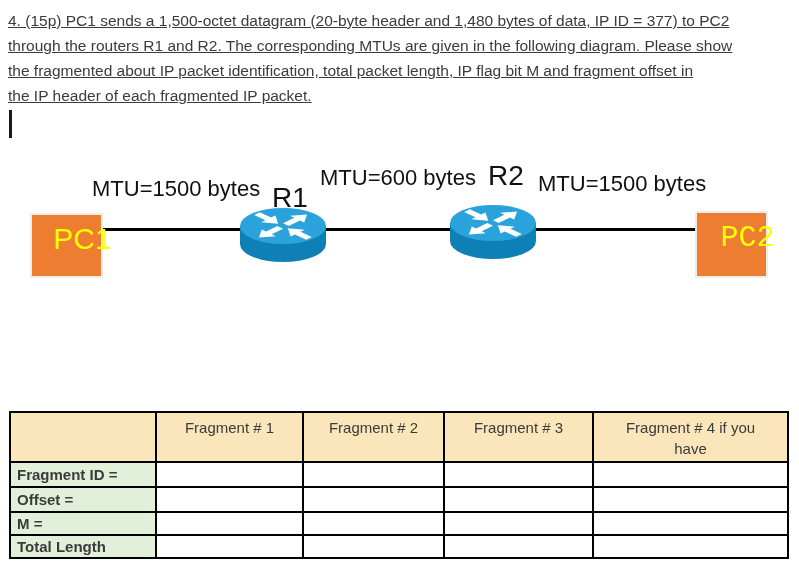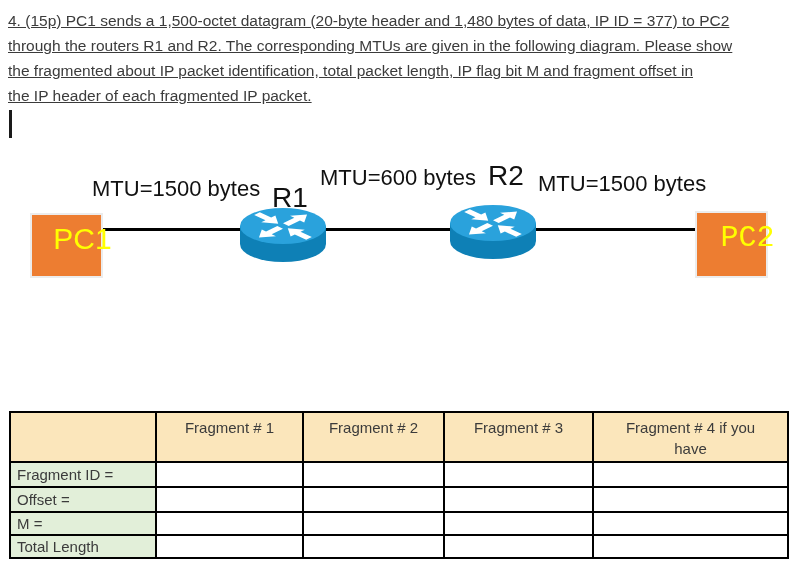--- a/index.html
+++ b/index.html
@@ -58,21 +58,21 @@
   .router-arrow { fill:#ffffff; }
 
   
   table.frag {
     position:absolute; left:9px; top:411px;
     border-collapse:collapse; table-layout:fixed; width:778px;
     font-size:15px; color:#3b3b3b;
   }
   table.frag th, table.frag td {
     border:2px solid var(--border, #000);
-    padding:2px 6px; overflow:hidden;
+    padding:2px 6px; overflow:hidden;font-weight:bold;
   }
   table.frag th {
     background: var(--header-bg, #FBE6BB);
     font-weight:normal; text-align:center; vertical-align:top; padding-top:4px;
   }
   table.frag th .wrap { display:inline-block; max-width:152px; white-space:normal; line-height:21px; }
   td.row-label { background: var(--label-bg, #E2EFD9); }
   td.answer { background:#ffffff; }
   tr.hdr  { height:46px; }
   tr.r0 { height:25px; } tr.r1 { height:25px;border-radius:10px; } tr.r2 { height:23px; } tr.r3 { height:22px; }

